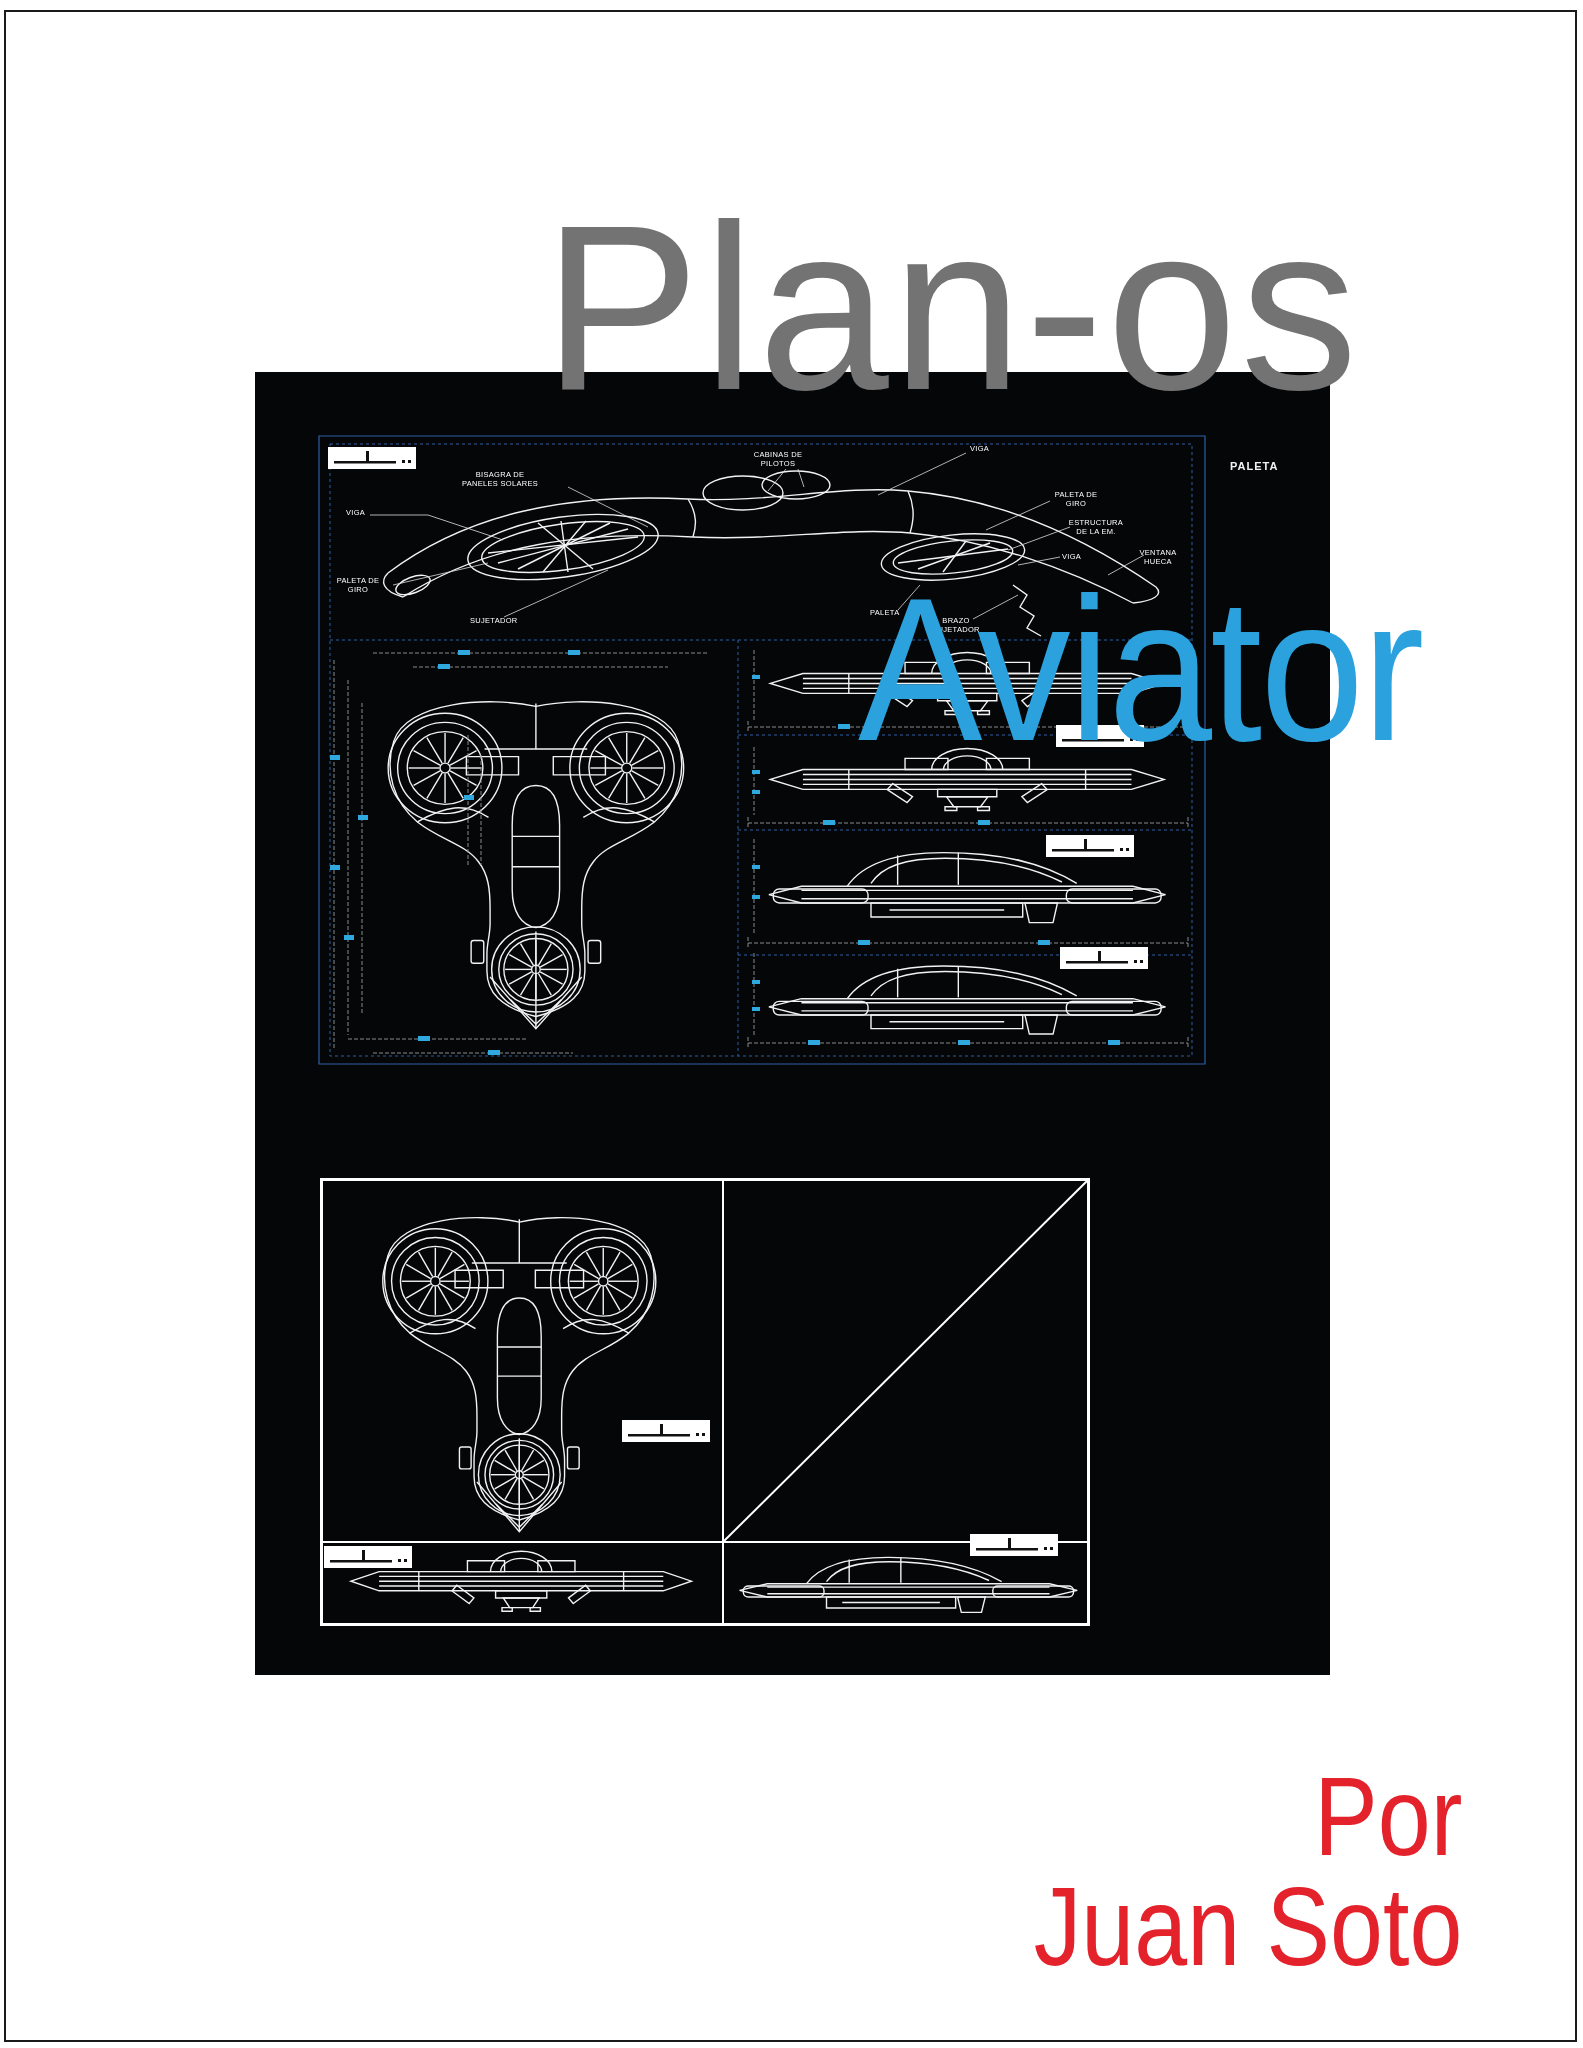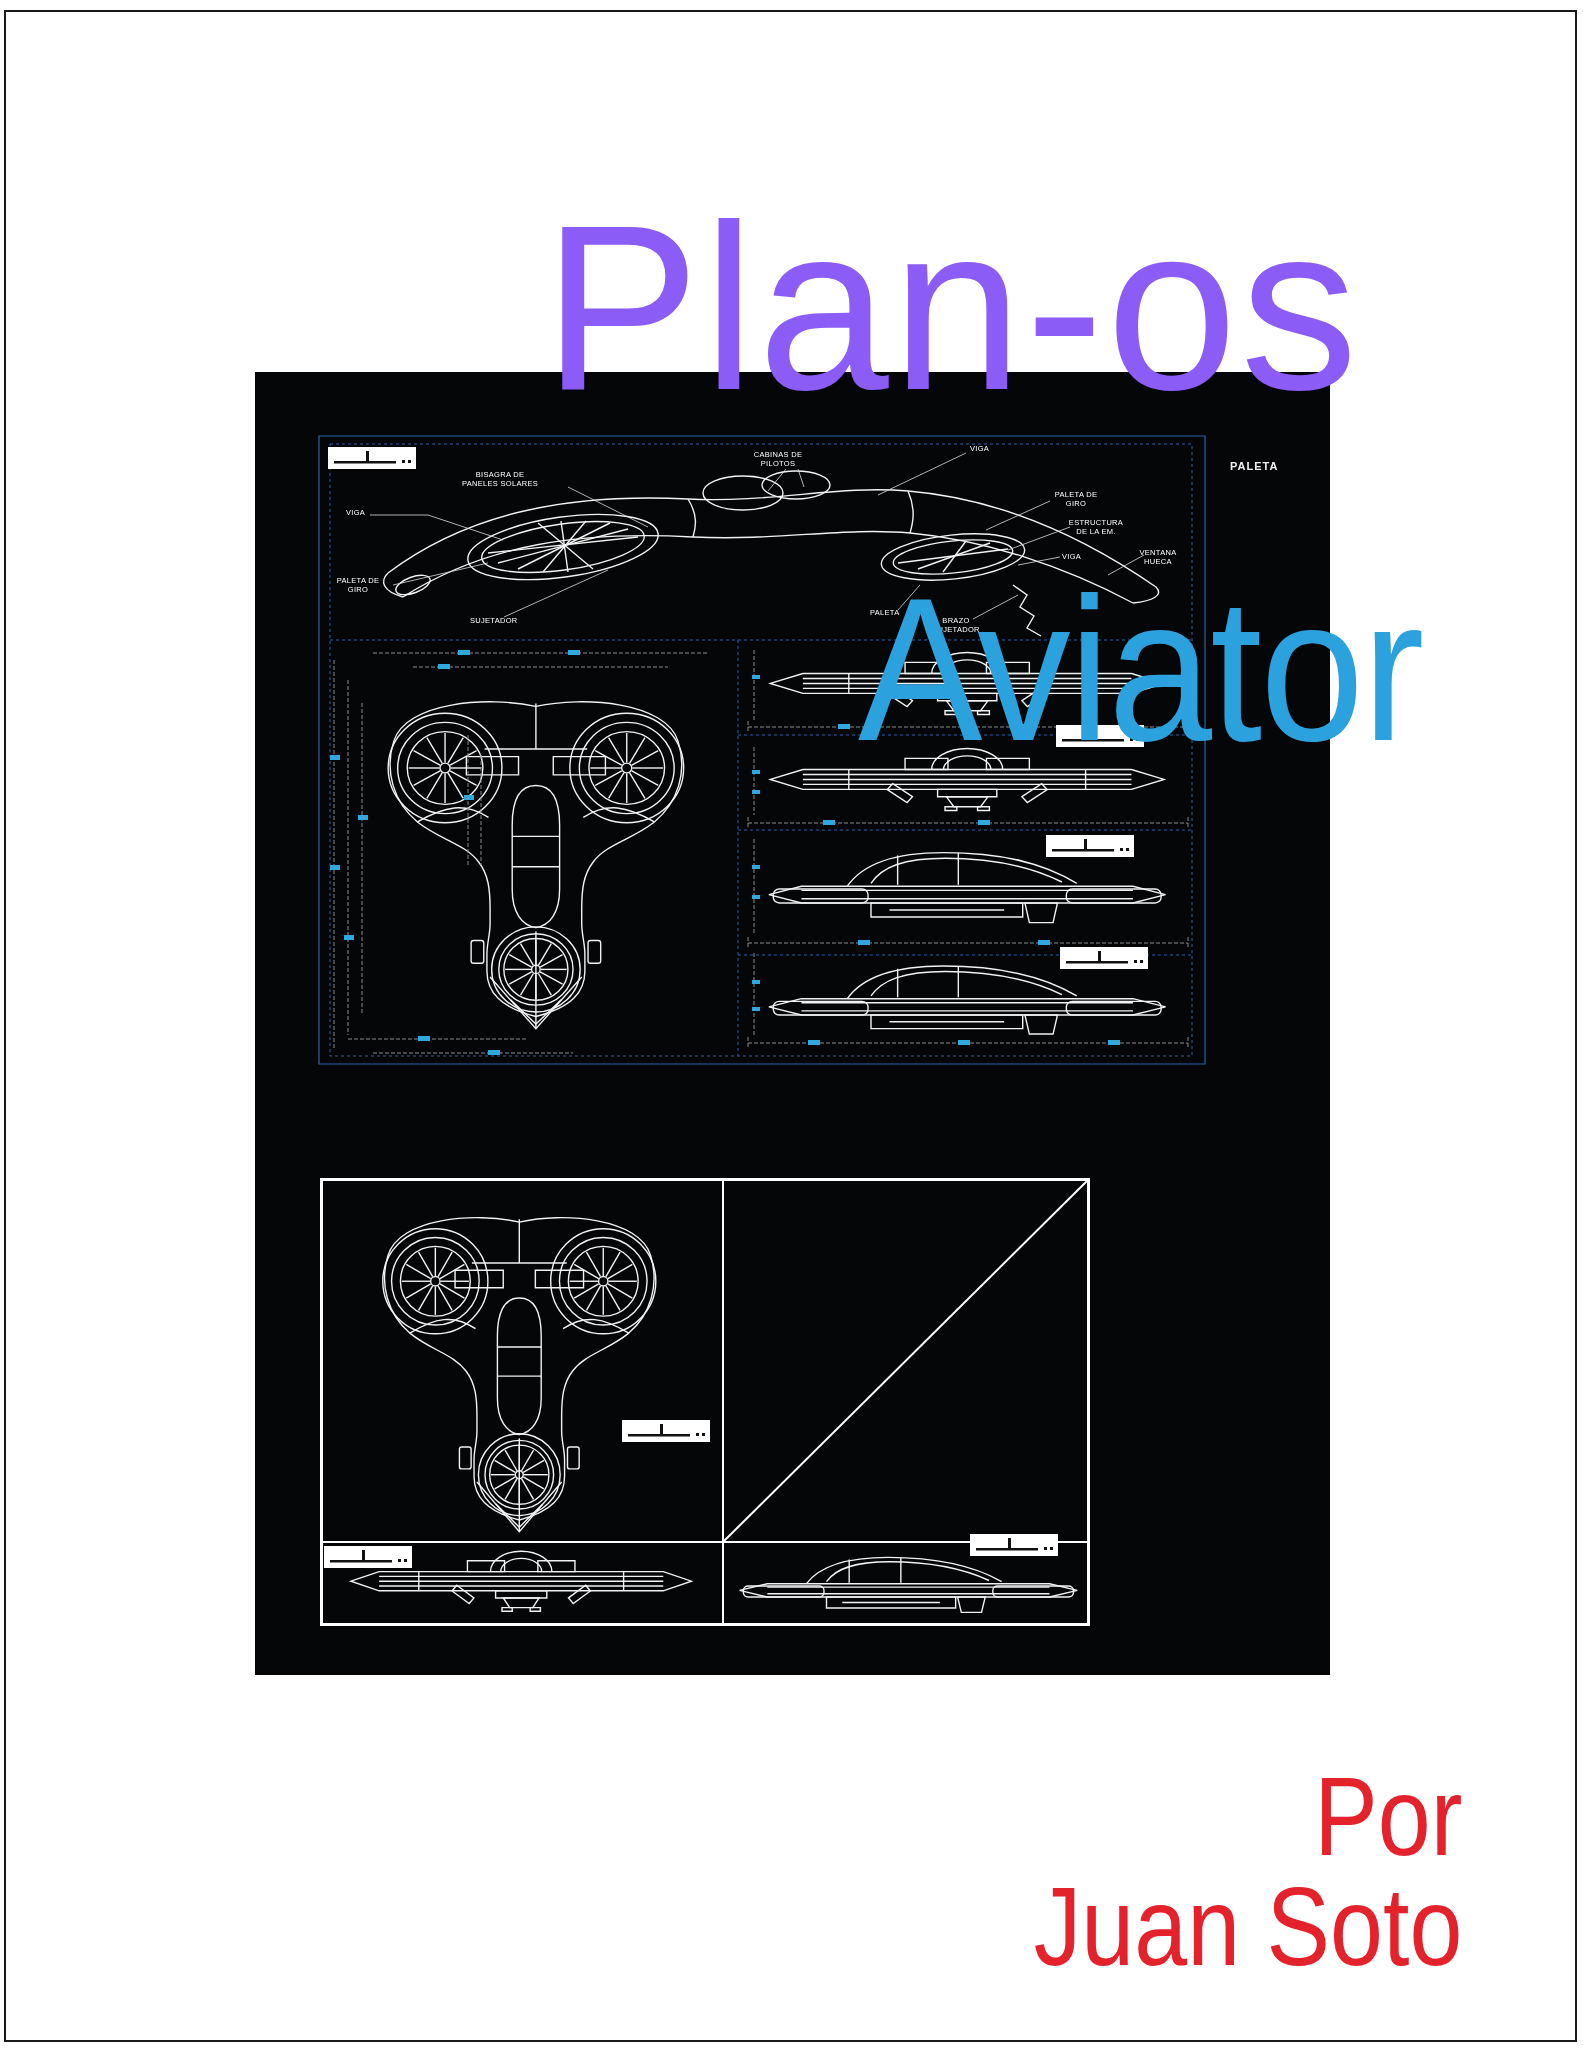--- a/index.html
+++ b/index.html
@@ -8,21 +8,21 @@
     background:#FFFFFF; overflow:hidden;
     font-family:"Liberation Sans", sans-serif;
   }
   .page-border{
     position:absolute; left:4px; top:10px; right:6px; bottom:6px;
     border:2px solid #1A1A1A; pointer-events:none;
   }
   .title{
     position:absolute; left:543px; top:190px;
     font-size:235px; line-height:1; letter-spacing:3px;
-    color:#8b5cf6; white-space:nowrap; z-index:3; font-weight:400;
+    color:#737373; white-space:nowrap; z-index:3; font-weight:400;
   }
   .subtitle{
     position:absolute; left:858px; top:566px;
     font-size:205px; line-height:1; letter-spacing:-2px;
     color:#2BA2DE; white-space:nowrap; z-index:6;
     transform:scaleX(0.91); transform-origin:left center; font-weight:400;
   }
   .byline{
     position:absolute; right:121px; top:1762px;
     text-align:right; color:#E3222B; font-size:112px; line-height:110px;

